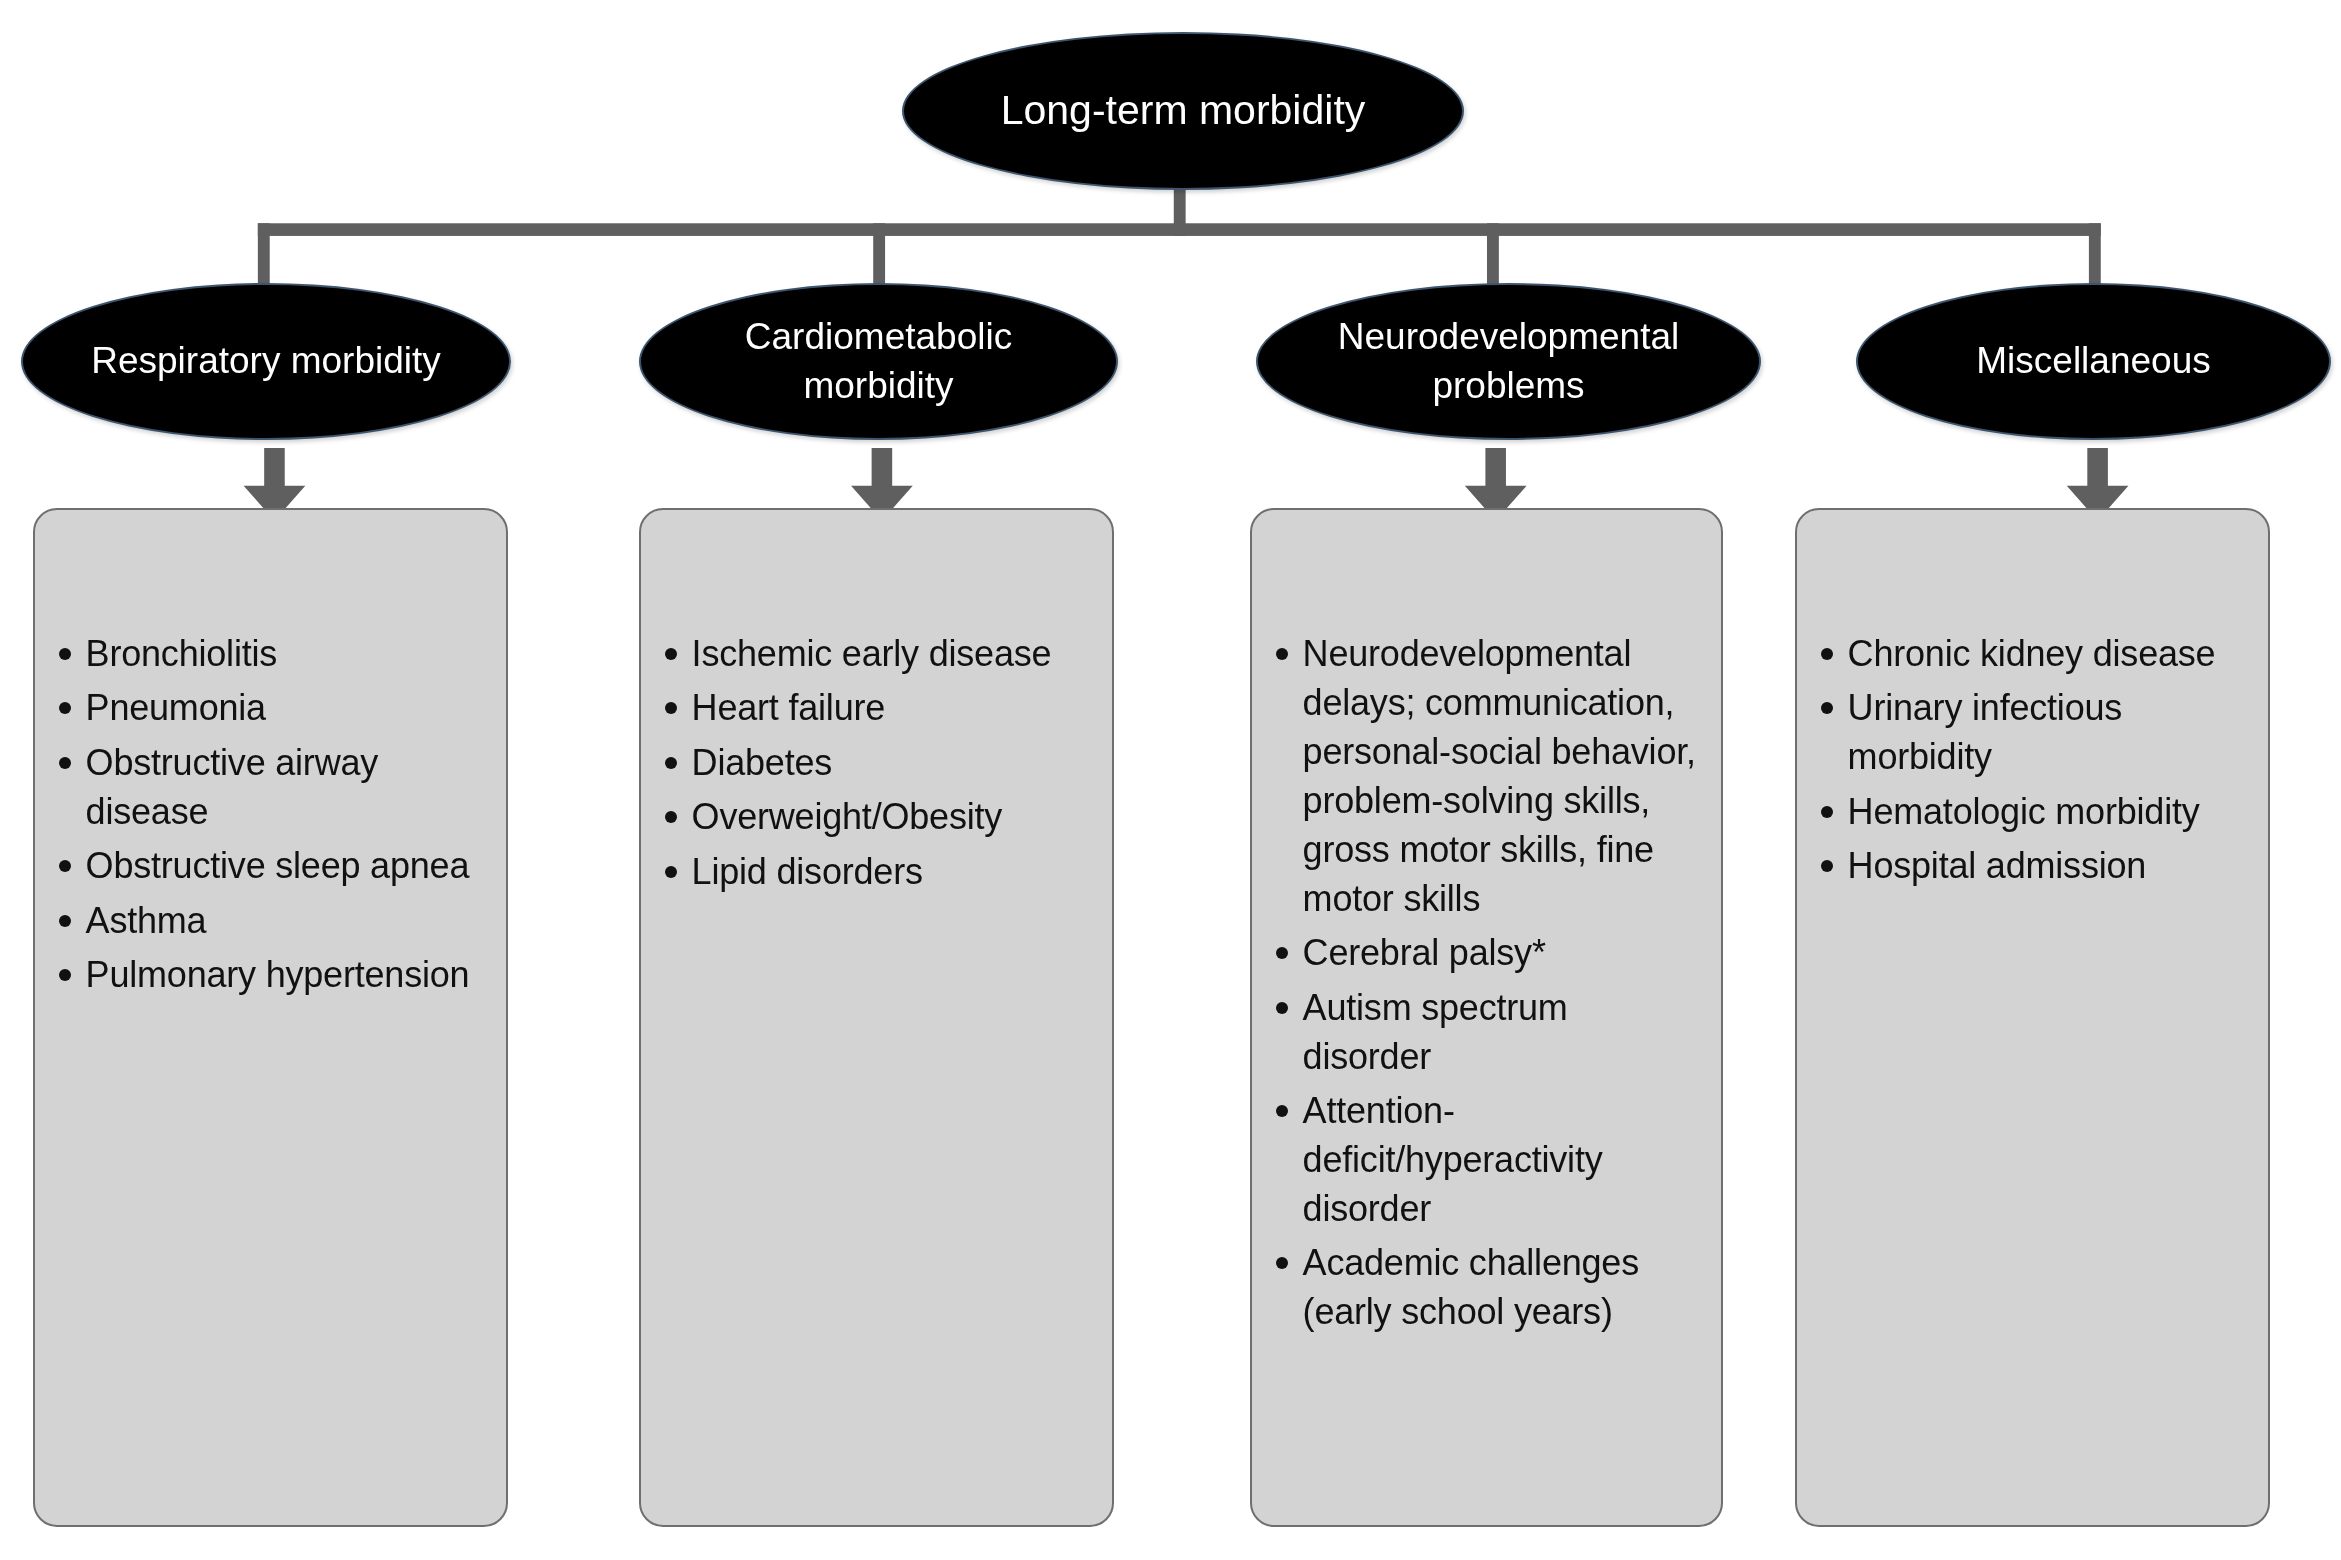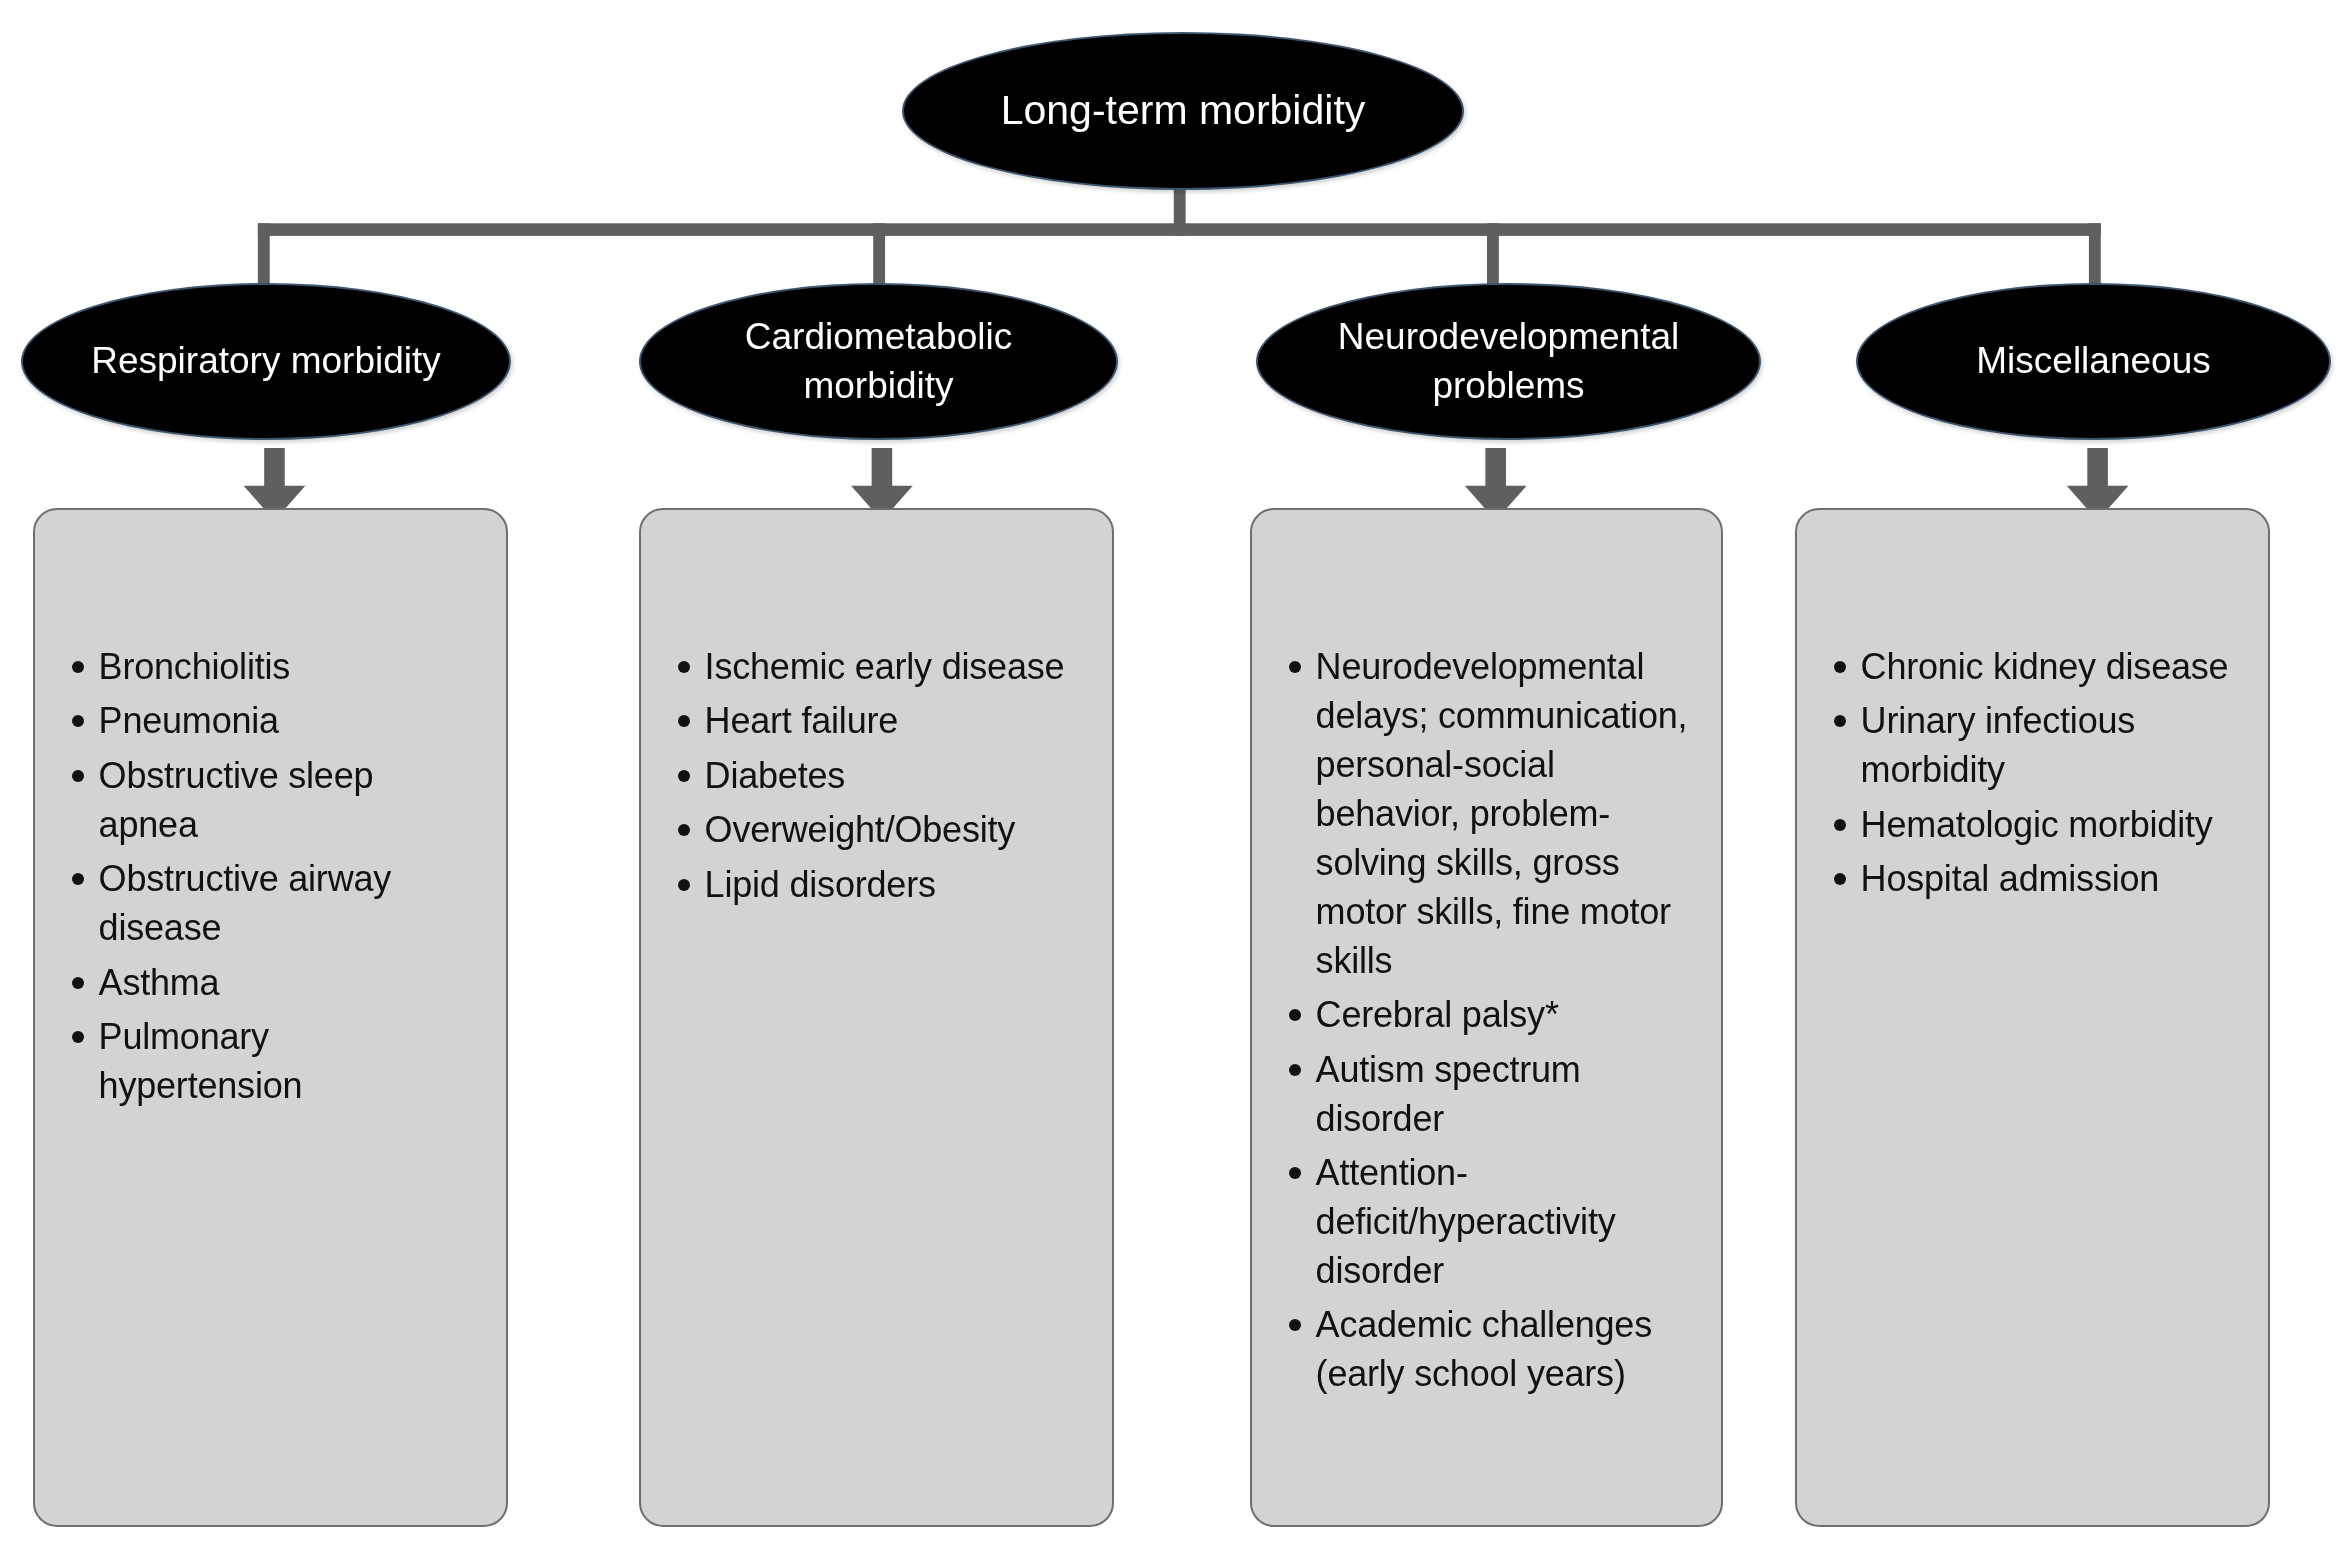--- a/index.html
+++ b/index.html
@@ -80,21 +80,21 @@
     border-radius: 24px;
     padding: 120px 20.6px 20.6px 20.6px;
   }
   #panel-0 { left: 33px;   width: 475px; }
   #panel-1 { left: 639px;  width: 475px; }
   #panel-2 { left: 1250px; width: 473px; }
   #panel-3 { left: 1795px; width: 475px; }
 
   .bullet-list {
     list-style: none;
-    margin: 13px;
+    margin: 0;
     padding: 0;
   }
   .bullet-item {
     position: relative;
     padding-left: 30px;
     margin: 0 0 5.5px 0;
     font-size: 36px;
     line-height: 1.36;
     color: #111111;
     letter-spacing: -0.2px;
@@ -150,22 +150,22 @@
     <span class="node-label">Neurodevelopmental problems</span>
   </div>
   <div id="cat-ellipse-3" class="node-ellipse cat-ellipse">
     <span class="node-label">Miscellaneous</span>
   </div>
 
   <div id="panel-0" class="panel">
     <ul class="bullet-list">
         <li class="bullet-item"><span class="bullet-dot"></span><span>Bronchiolitis</span></li>
         <li class="bullet-item"><span class="bullet-dot"></span><span>Pneumonia</span></li>
+        <li class="bullet-item"><span class="bullet-dot"></span><span>Obstructive airway disease</span></li>
         <li class="bullet-item"><span class="bullet-dot"></span><span>Obstructive sleep apnea</span></li>
-        <li class="bullet-item"><span class="bullet-dot"></span><span>Obstructive airway disease</span></li>
         <li class="bullet-item"><span class="bullet-dot"></span><span>Asthma</span></li>
         <li class="bullet-item"><span class="bullet-dot"></span><span>Pulmonary hypertension</span></li>
       </ul>
   </div>
   <div id="panel-1" class="panel">
     <ul class="bullet-list">
         <li class="bullet-item"><span class="bullet-dot"></span><span>Ischemic early disease</span></li>
         <li class="bullet-item"><span class="bullet-dot"></span><span>Heart failure</span></li>
         <li class="bullet-item"><span class="bullet-dot"></span><span>Diabetes</span></li>
         <li class="bullet-item"><span class="bullet-dot"></span><span>Overweight/Obesity</span></li>

